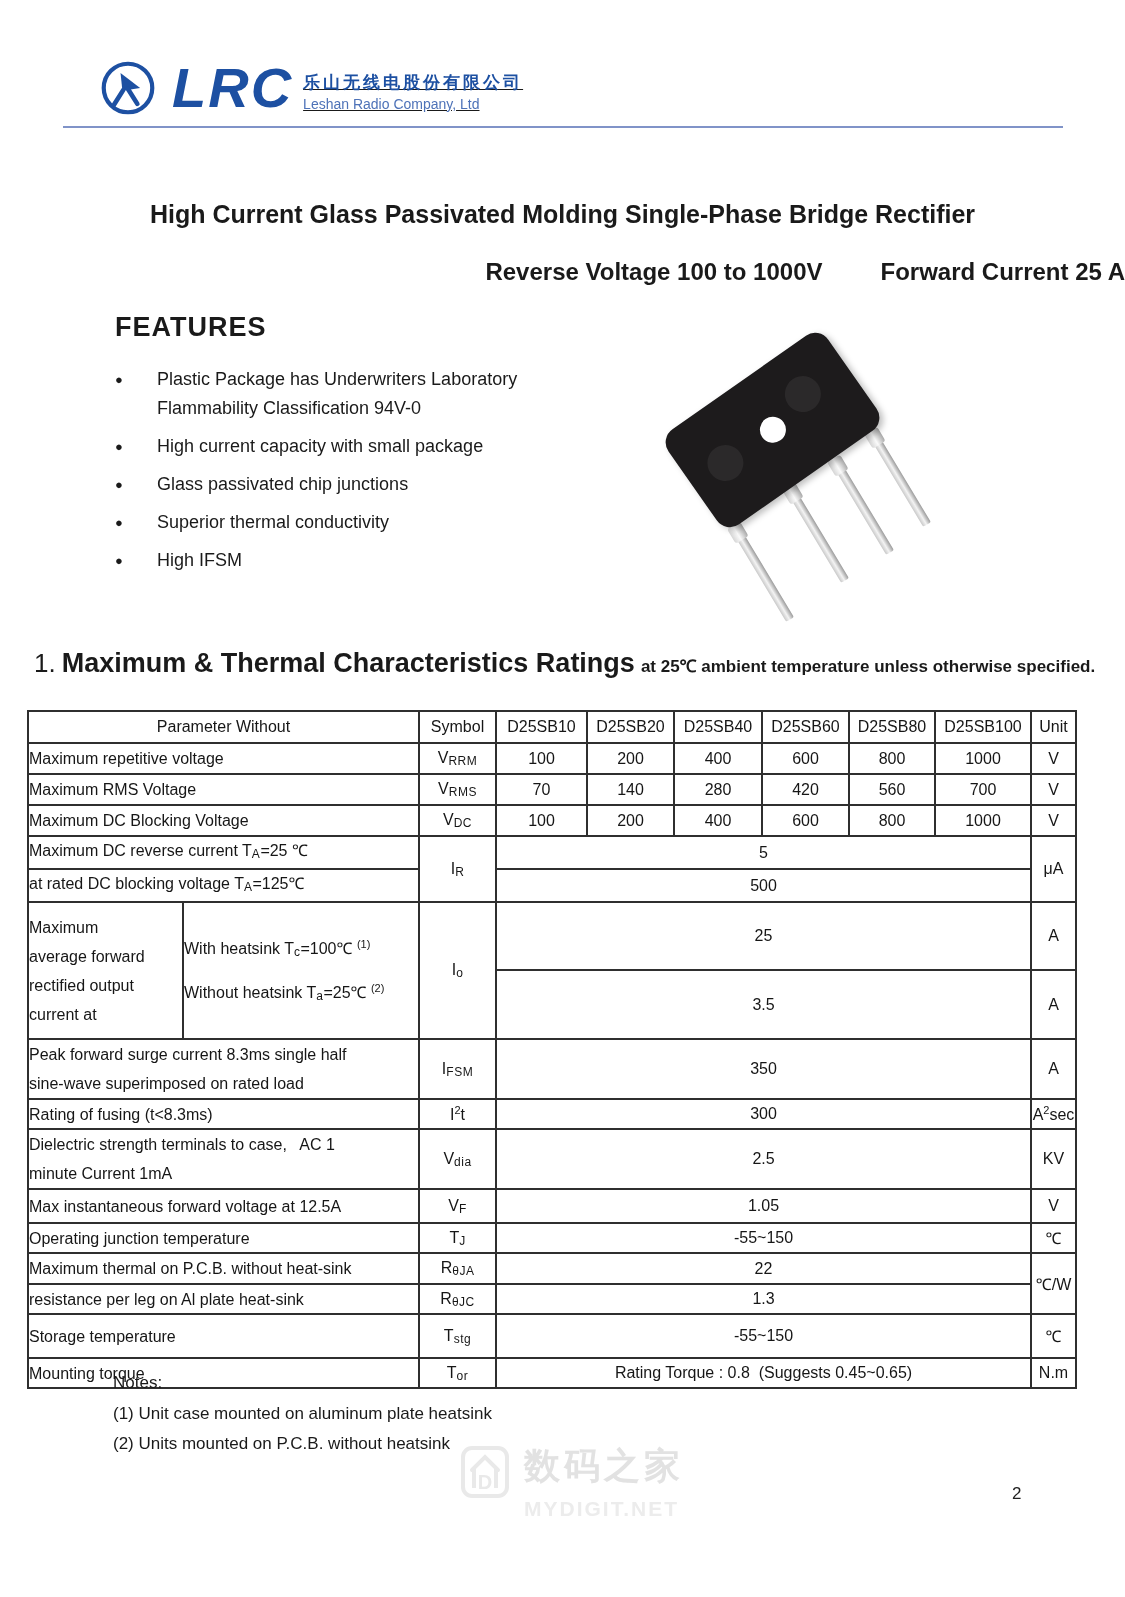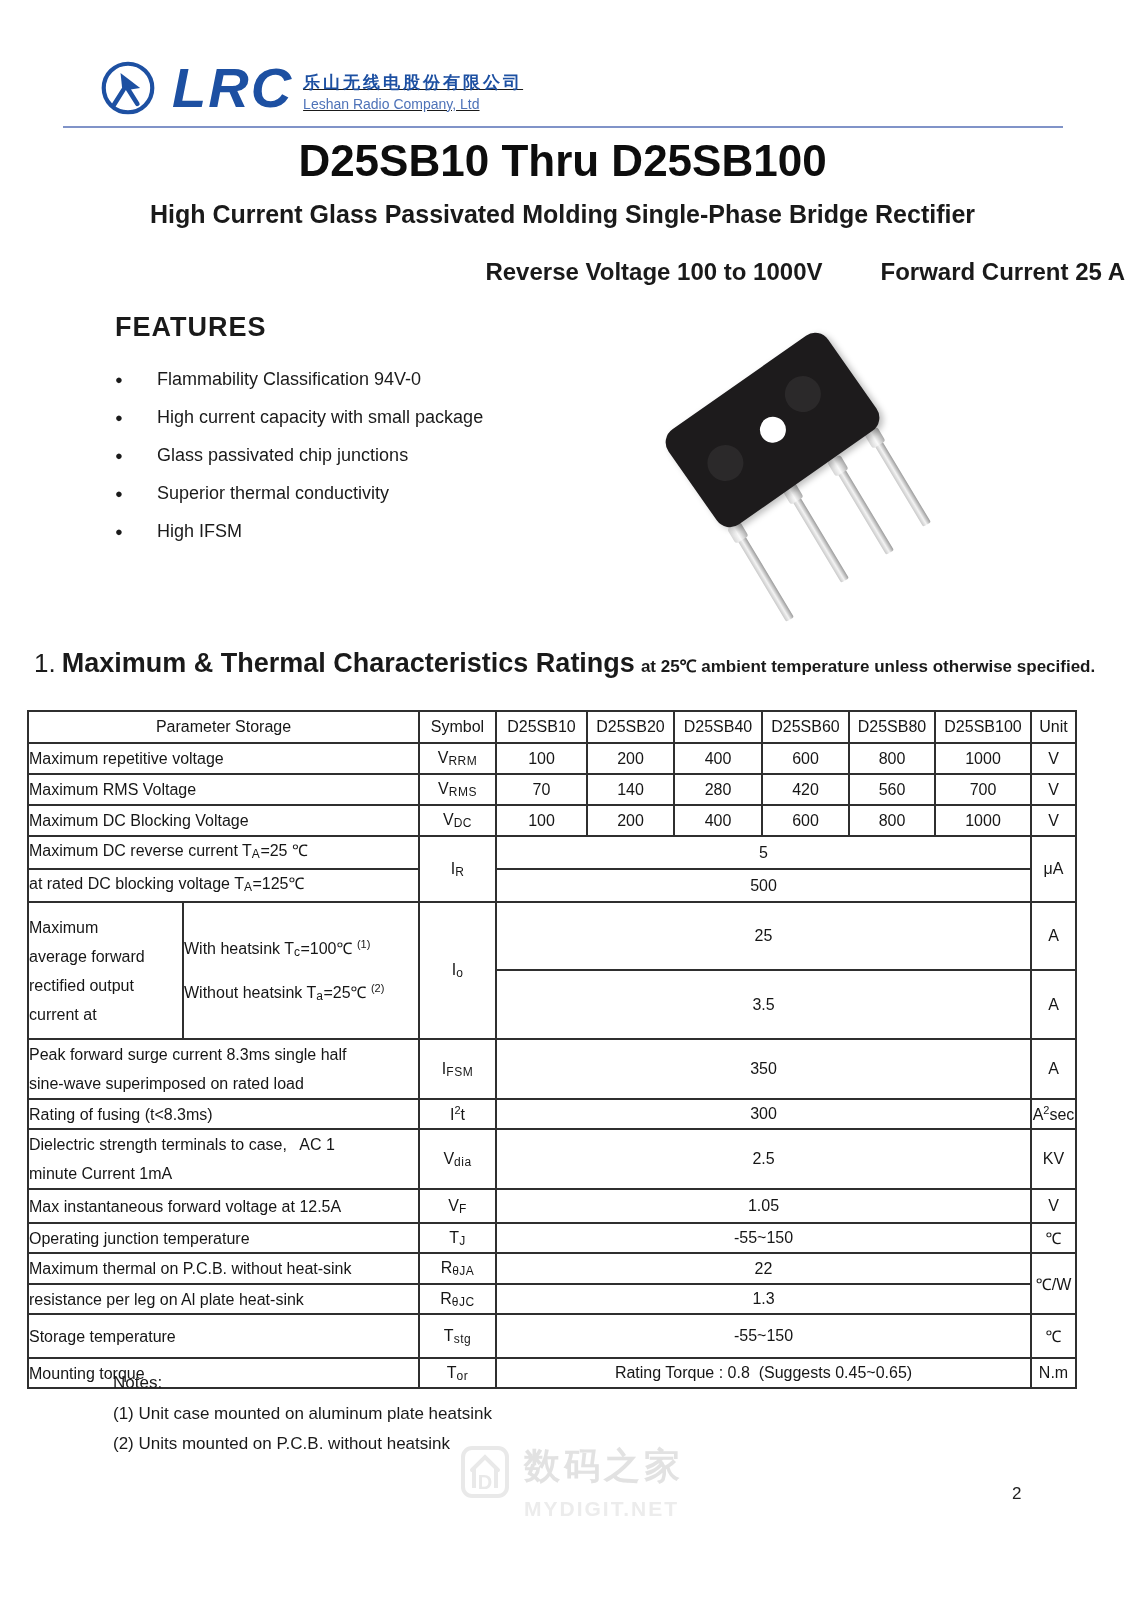--- a/index.html
+++ b/index.html
@@ -79,32 +79,32 @@
       <path d="M25 32 L15 48 M30 31 L40 47" stroke="#1d50a2" stroke-width="5" fill="none" stroke-linecap="round"></path>
     </svg>
     <span class="logo-text">LRC</span>
     <div class="logo-co">
       <div class="co-cn">乐山无线电股份有限公司</div>
       <div class="co-en">Leshan Radio Company, Ltd</div>
     </div>
   </header>
   <div class="logo-rule"></div>
 
-  <h1 class="title">D25SB10 Thru D25SB100</h1>
   <h2 class="subtitle">High Current Glass Passivated Molding Single-Phase Bridge Rectifier</h2>
   <div class="ratings">
     <span>Reverse Voltage 100 to 1000V</span><span class="gap">Forward Current 25 A</span>
   </div>
 
   <section class="features">
     <h3>FEATURES</h3>
     <div class="feat-list">
       <div class="feat">
         <span class="dot">●</span>
         <div class="flines">
+            <div>Plastic Package has Underwriters Laboratory</div>
             <div>Flammability Classification 94V-0</div>
           </div>
       </div>
       <div class="feat">
         <span class="dot">●</span>
         <div class="flines">
             <div>High current capacity with small package</div>
           </div>
       </div>
       <div class="feat">
@@ -152,21 +152,21 @@
       <col style="width:91px">
         <col style="width:87px">
         <col style="width:88px">
       <col style="width:87px">
         <col style="width:86px">
         <col style="width:96px">
         <col style="width:45px">
     </colgroup>
     <tbody>
         <tr style="height:32px">
-      <th colspan="2">Parameter Storage</th>
+      <th colspan="2">Parameter Without</th>
       <th>Symbol</th>
       <th>D25SB10</th>
       <th>D25SB20</th>
       <th>D25SB40</th>
       <th>D25SB60</th>
       <th>D25SB80</th>
       <th>D25SB100</th>
       <th>Unit</th>
     </tr>
     <tr style="height:31px">

